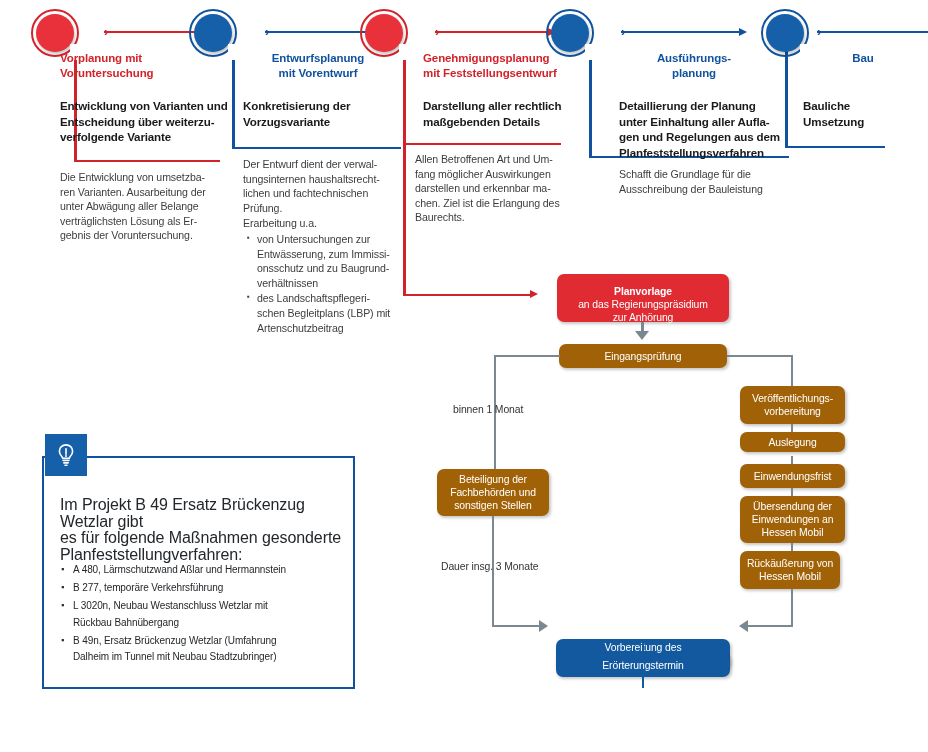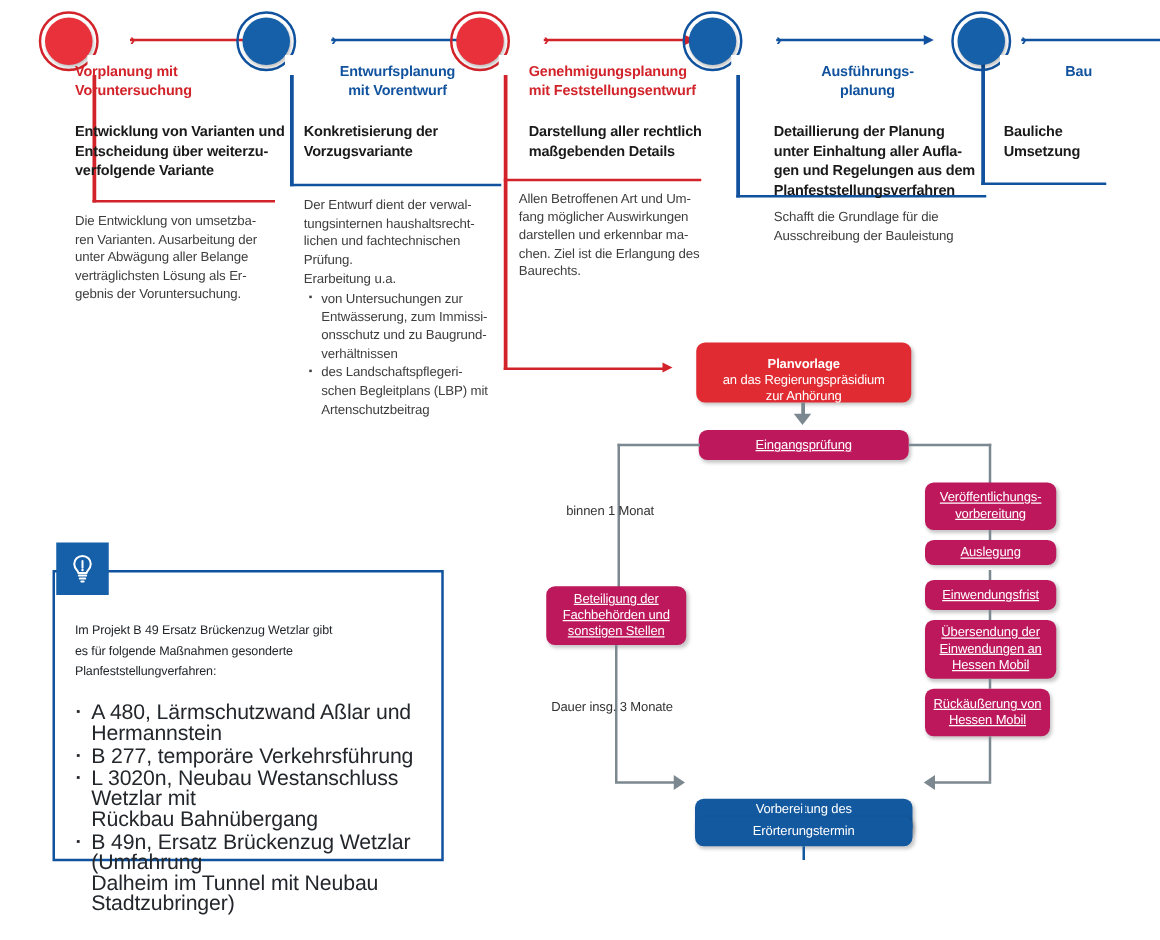--- a/index.html
+++ b/index.html
@@ -65,41 +65,41 @@
 
   
   .fbox{
     position:absolute;border-radius:7px;display:flex;align-items:center;
     justify-content:center;text-align:center;color:#ffffff;
     box-shadow:1.5px 2px 3px rgba(0,0,0,0.22);
     box-sizing:border-box;padding:3px 6px;
   }
   .fbox .t{white-space:pre-line;font-size:10.4px;line-height:13px;letter-spacing:-0.1px;}
   .fbox.red{background:#e02b32;}
-  .fbox.gray{background:#be185d;text-decoration:underline;}
+  .fbox.gray{background:#a16207;}
   .fbox.blue{background:#13599f;}
   .fbox .t b{font-weight:bold;display:block;}
 
   
   .gline{position:absolute;background:#7c888f;}
   .bline{position:absolute;background:#13599f;}
   .glabel{position:absolute;font-size:10.4px;color:#333;letter-spacing:-0.1px;white-space:nowrap;}
 
   .garrow-d{position:absolute;width:0;height:0;border-left:7px solid transparent;
      border-right:7px solid transparent;border-top:9px solid #7c888f;}
   .garrow-r{position:absolute;width:0;height:0;border-top:6px solid transparent;
      border-bottom:6px solid transparent;border-left:9px solid #7c888f;}
   .garrow-l{position:absolute;width:0;height:0;border-top:6px solid transparent;
      border-bottom:6px solid transparent;border-right:9px solid #7c888f;}
 
   
   #infobox{position:absolute;border:2px solid #10529e;background:#fff;box-sizing:border-box;}
   #infoicon{position:absolute;background:#1560a8;display:flex;align-items:center;justify-content:center;}
-  .info-intro{position:absolute;font-size:10px;line-height:16.5px;color:#23272b;white-space:pre-line;letter-spacing:-0.1px;}
-  .info-list{position:absolute;font-size:17px;line-height:16.5px;color:#23272b;letter-spacing:-0.1px;}
+  .info-intro{position:absolute;font-size:16px;line-height:16.5px;color:#23272b;white-space:pre-line;letter-spacing:-0.1px;}
+  .info-list{position:absolute;font-size:10px;line-height:16.5px;color:#23272b;letter-spacing:-0.1px;}
   .info-list .bl{position:relative;padding-left:13px;white-space:pre-line;margin-bottom:1.5px;}
   .info-list .bl:before{content:"\25AA";position:absolute;left:1px;top:-1px;font-size:9px;color:#23272b;}
 </style>
 </head>
 <body>
 
 <div id="stage">
 
   <div class="vline red-c abs" style="left:74px;top:48px;height:114px;"></div>
   <div class="hline red-c abs" style="left:74px;top:159.5px;width:146px;"></div>

